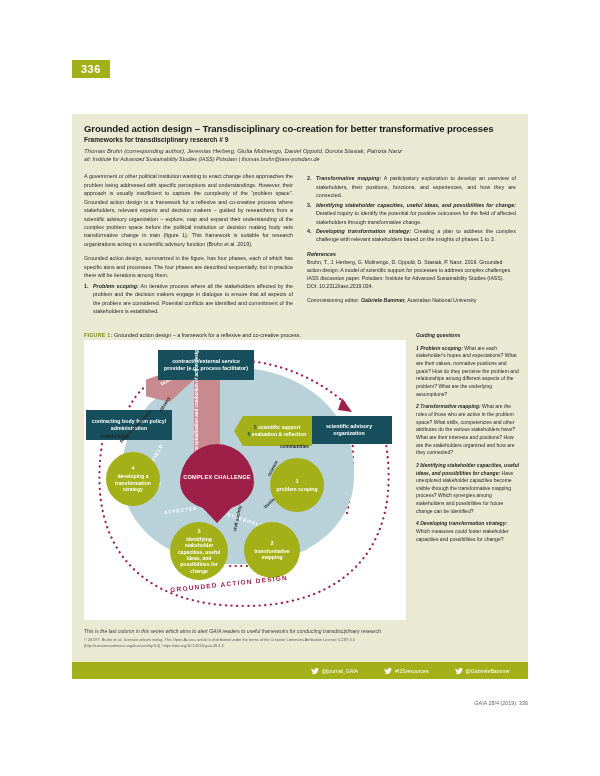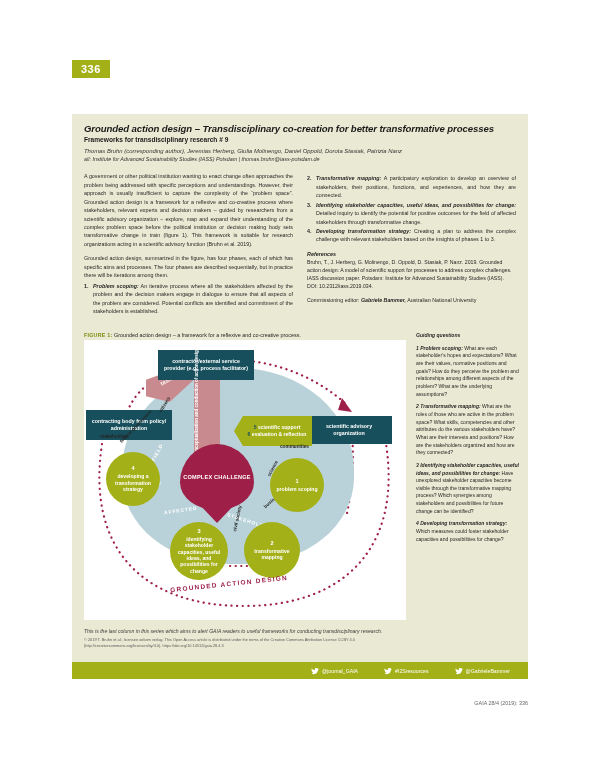--- a/index.html
+++ b/index.html
@@ -24,21 +24,20 @@
   
   .article {
     position:absolute; left:72px; top:114px; width:456px; height:548px;
     background:#eaead4;
   }
   .article-inner { padding:9px 12px 0 12px; }
 
   h1.title {
     font-size:9.6px; font-weight:700; color:#1a1a1a; line-height:1.25;
     letter-spacing:-.1px;
-    font-style:italic;
   }
   .subtitle { font-size:6.6px; font-weight:700; color:#1a1a1a; margin-top:1.5px; }
   .authors { font-size:5.9px; font-style:italic; color:#333; margin-top:3.5px; line-height:1.45; }
   .affil { font-size:5.4px; font-style:italic; color:#333; line-height:1.45; }
 
   
   .cols { display:flex; gap:14px; margin-top:9px; }
   .col { width:214px; }
   .col p, .col li { font-size:5.35px; line-height:1.58; color:#262626; text-align:justify; }
   .col p + p { margin-top:6px; }

